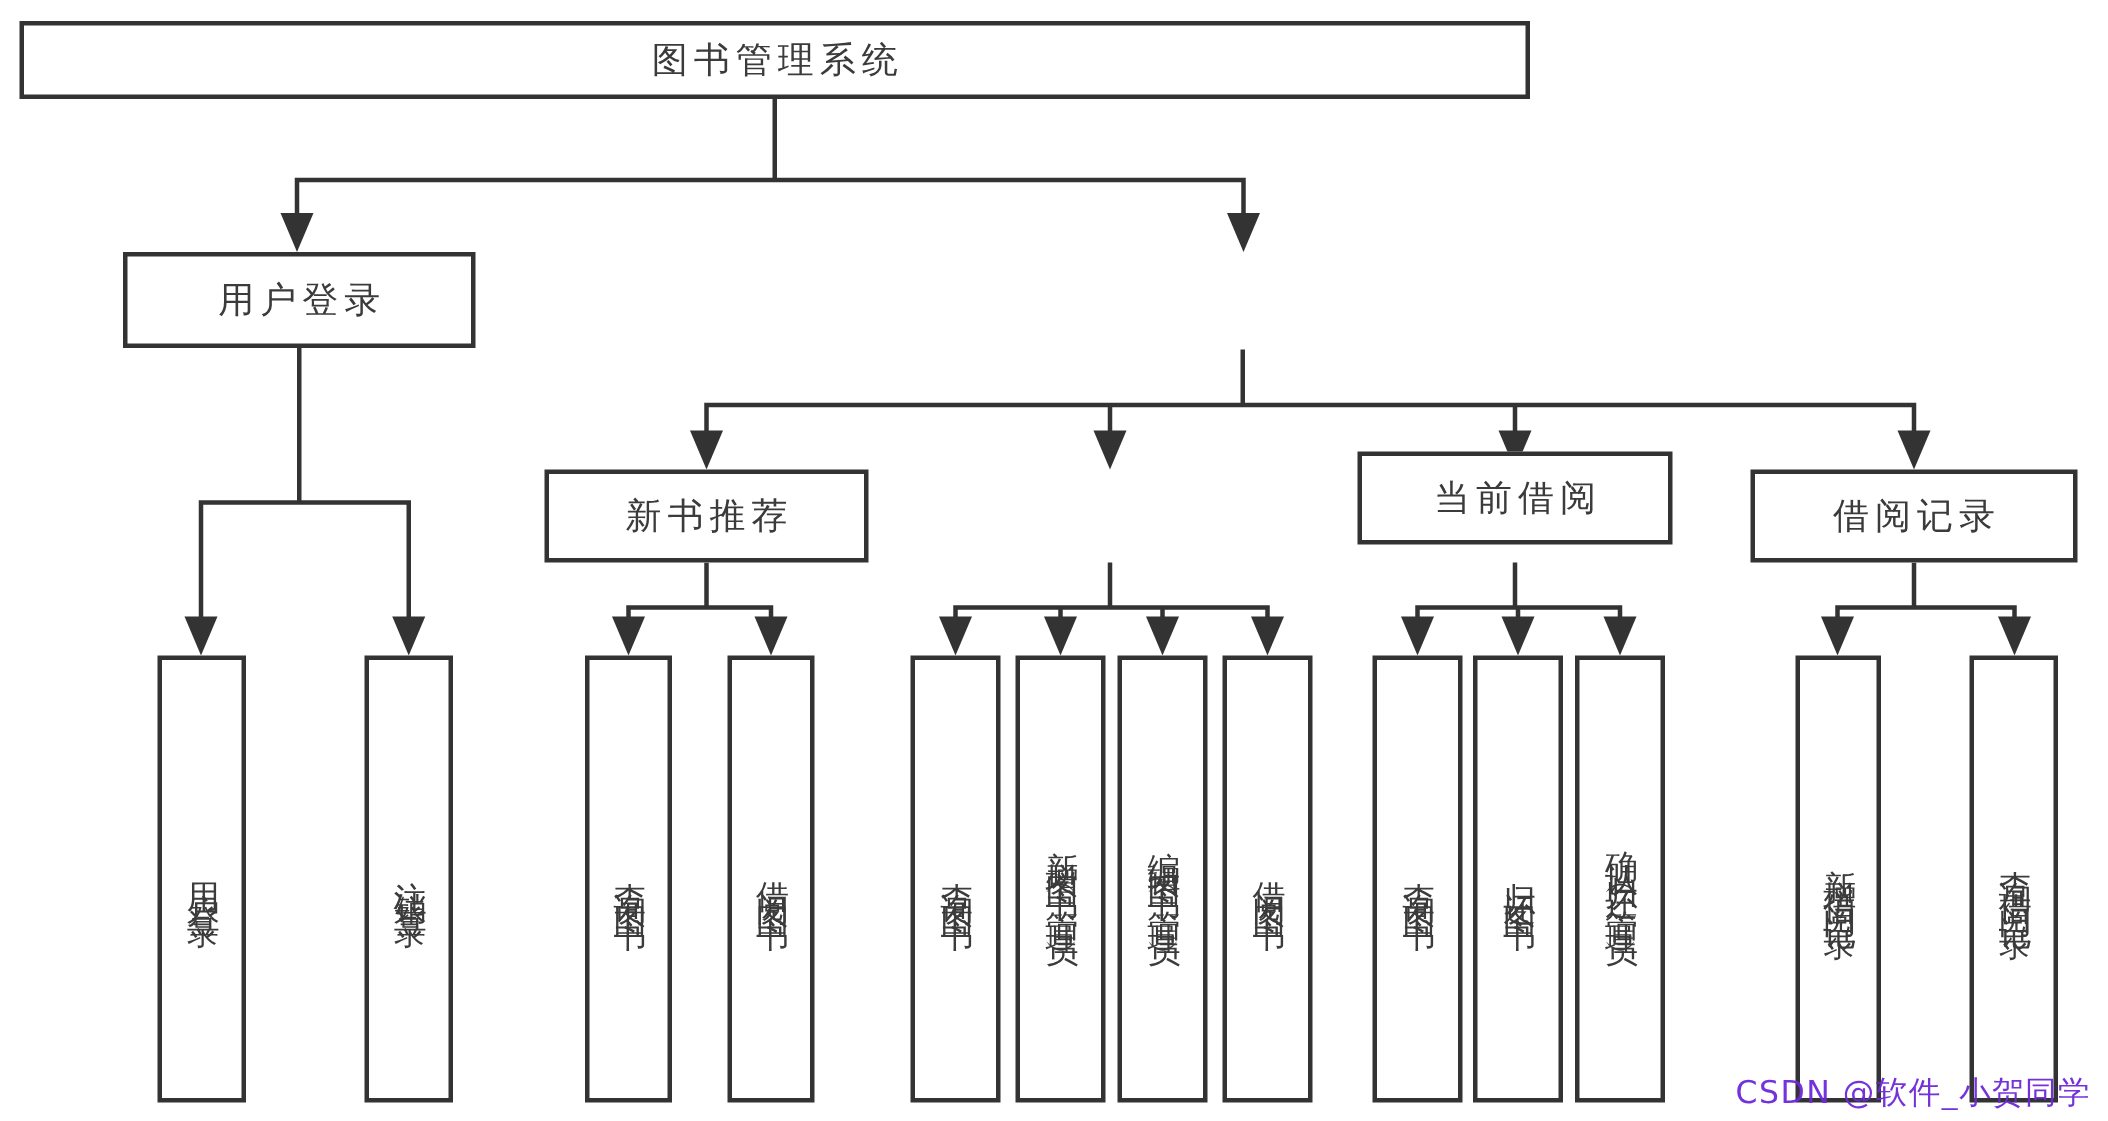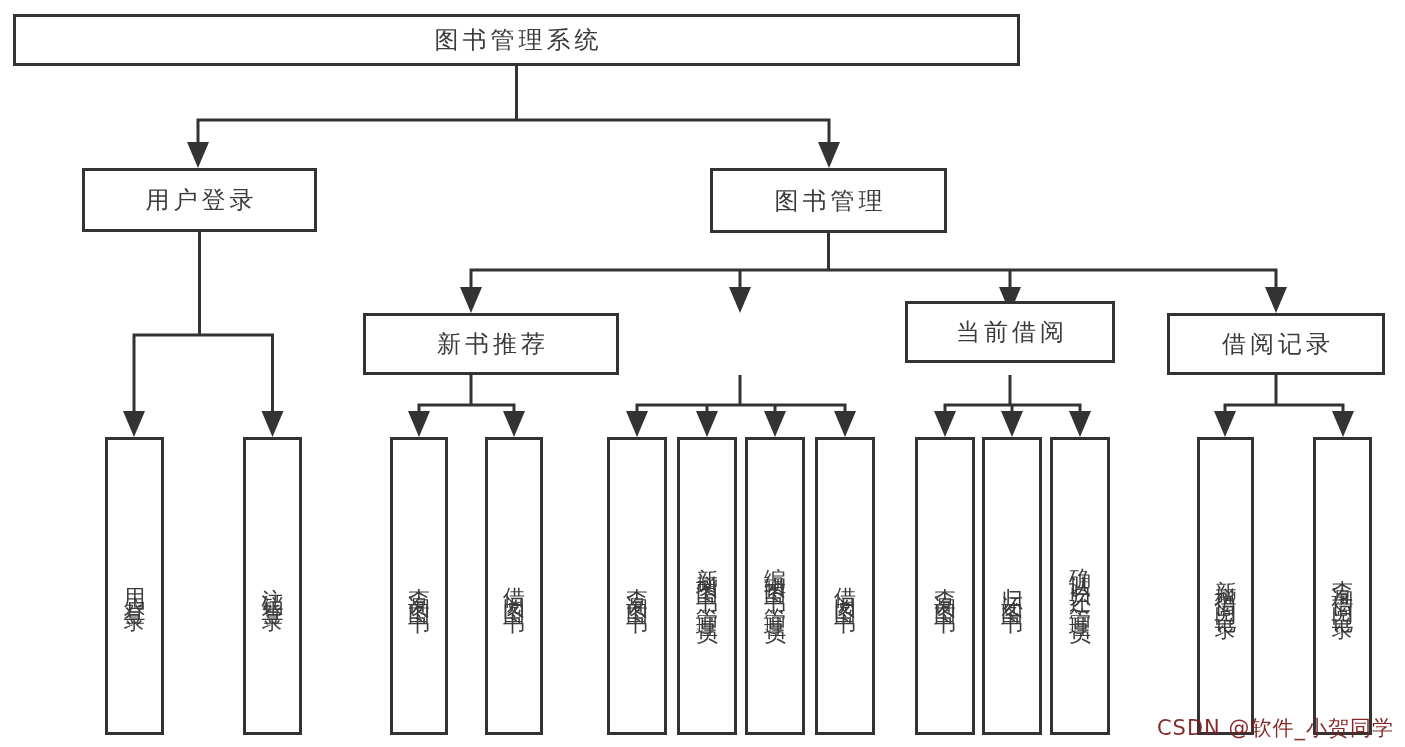--- a/index.html
+++ b/index.html
@@ -36,21 +36,21 @@
     letter-spacing:8px;
     color:#3b3b3b;
     white-space:nowrap;
   }
   .watermark{
     position:absolute;
     right:11px;
     top:714px;
     z-index:5;
     font-size:21px;
-    color:#7f1d1d;
+    color:#6d28d9;
     opacity:.95;
     white-space:nowrap;
     letter-spacing:1px;
   }
 </style>
 </head>
 <body>
 
 <div class="canvas">
 
@@ -97,25 +97,22 @@
     </g>
   </svg>
 
   <div class="node" style="left:13px;top:14px;width:1007px;height:52px">
     <span class="hlabel">图书管理系统</span>
   </div>
 
   <div class="node" style="left:82px;top:168px;width:235px;height:64px">
     <span class="hlabel">用户登录</span>
   </div>
-  <div class="node" style="left:710px;top:168px;width:237px;height:65px">
-    <span class="hlabel">图书管理</span>
-  </div>
 
-  <div class="node" style="left:363px;top:313px;width:256px;height:62px">
+  <div class="node" style="left:363px;top:313px;width:216px;height:62px">
     <span class="hlabel">新书推荐</span>
   </div>
   <div class="node" style="left:905px;top:301px;width:210px;height:62px">
     <span class="hlabel">当前借阅</span>
   </div>
   <div class="node" style="left:1167px;top:313px;width:218px;height:62px">
     <span class="hlabel">借阅记录</span>
   </div>
 
   <div class="node" style="left:105px;top:437px;width:59px;height:298px">

